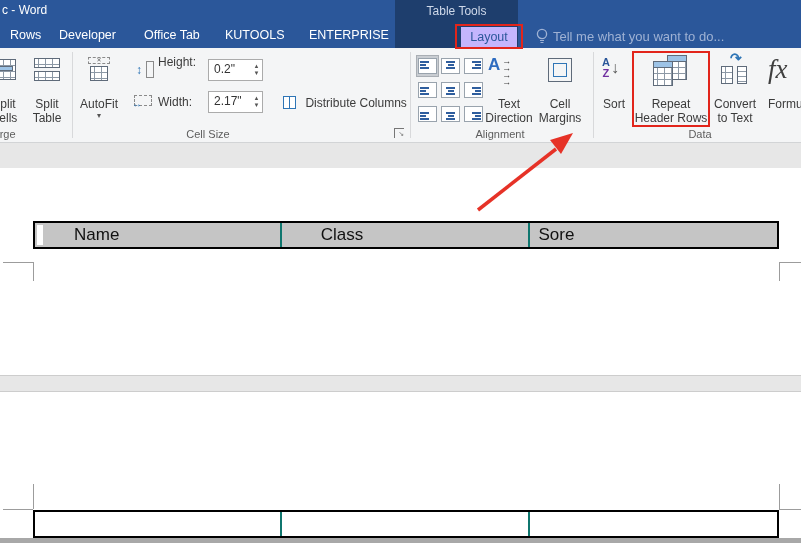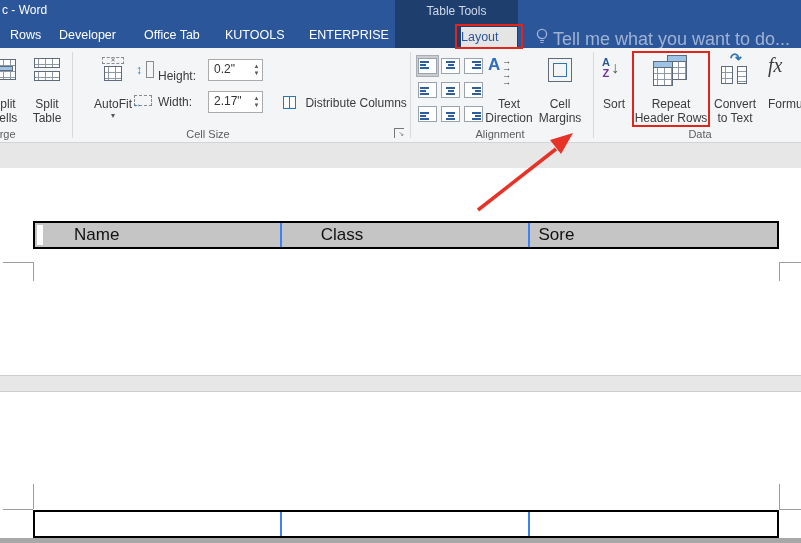--- a/index.html
+++ b/index.html
@@ -6,24 +6,24 @@
   .stage{position:relative;width:801px;height:543px;overflow:hidden;
          font-family:"Liberation Sans",sans-serif;background:#fff;}
   .abs{position:absolute;}
 
   
   .titlebar{left:0;top:0;width:801px;height:48px;background:#2b579a;}
   .ctx-panel{left:395px;top:0;width:123px;height:48px;background:#1e3e6d;}
   .win-title{left:2px;top:3px;color:#fff;font-size:12px;}
   .ctx-label{left:395px;top:4px;width:123px;text-align:center;color:#cfd9ea;font-size:12px;}
   .rtab{top:28px;height:17px;color:#fff;font-size:12.5px;white-space:nowrap;cursor:default;}
-  .tab-active{left:461px;top:27px;width:56px;height:21px;background:#e5e5e5;color:#2b579a;
-              font-size:12.5px;line-height:21px;}
+  .tab-active{left:461px;top:27px;width:56px;height:21px;background:#c4b5fd;color:#2b579a;
+              font-size:12.5px;text-align:center;line-height:21px;}
   .redbox{border:2px solid #e2251b;box-sizing:border-box;z-index:40;}
-  .tellme{left:553px;top:29px;color:#9fb2d4;font-size:18px;}
+  .tellme{left:553px;top:29px;color:#9fb2d4;font-size:13px;}
   .bulb{left:535px;top:28px;}
 
   
   .ribbon{left:0;top:48px;width:801px;height:95px;background:#f4f5f6;
           border-bottom:1px solid #d2d4d6;box-sizing:border-box;color:#3b3b3b;}
   .vsep{top:4px;width:1px;height:86px;background:#d8d9db;}
   .grouplabel{top:80px;font-size:11px;color:#5d5d5d;text-align:center;}
   .bigbtn{top:4px;height:82px;text-align:center;font-size:12px;color:#3b3b3b;cursor:pointer;}
   .btn-l1{position:absolute;top:45px;left:0;width:100%;text-align:center;white-space:nowrap;}
   .btn-l2{position:absolute;top:59px;left:0;width:100%;text-align:center;white-space:nowrap;}
@@ -59,21 +59,21 @@
 
   .arrowcol{display:flex;flex-direction:column;font-size:9px;line-height:7px;color:#404040;}
 
   
   .docband{left:0;background:#e7e7e7;}
   .page{left:0;background:#fff;}
   .cropmark{background:#9c9c9c;}
   .doctable{box-sizing:border-box;border:2px solid #000;display:flex;}
   .doccell{box-sizing:border-box;height:100%;font-size:17px;color:#111;
            line-height:24px;padding-left:8px;}
-  .cellsep{border-right:2px solid #3b82f6;padding-left:39px;}
+  .cellsep{border-right:2px solid #0f766e;padding-left:39px;}
   .hdrfill{background:#c5c5c5;}
   .whitesliver{position:absolute;left:2px;top:2px;bottom:2px;width:6px;background:#fff;}
   .bottomstrip{left:0;top:538px;width:801px;height:5px;background:#a8a8a8;}
   svg.overlay{position:absolute;left:0;top:0;pointer-events:none;z-index:50;}
 </style>
 </head>
 <body>
 
 <div class="stage">
 
@@ -112,34 +112,34 @@
       <div>
         <div class="tblico gridbg" style="position:absolute;left:8px;top:6px;width:26px;height:10px;"></div>
         <div class="tblico gridbg" style="position:absolute;left:8px;top:19px;width:26px;height:10px;"></div>
       </div>
       <div class="btn-l1">Split</div>
       <div class="btn-l2">Table</div>
     </div>
     <div class="abs grouplabel" style="left:-22px;width:44px;">Merge</div>
     <div class="abs vsep" style="left:72px;"></div>
 
-    <div class="abs bigbtn" style="left:92px;width:42px;">
+    <div class="abs bigbtn" style="left:78px;width:42px;">
       <div>
         <div style="position:absolute;left:10px;top:5px;width:22px;height:7px;border:1px dashed #8a8a8a;box-sizing:border-box;font-size:6px;line-height:5px;color:#666;text-align:center;">✕</div>
         <div class="tblico gridbg" style="position:absolute;left:12px;top:14px;width:18px;height:15px;"></div>
       </div>
       <div class="btn-l1">AutoFit</div>
       <div class="btn-l2" style="font-size:8px;color:#555;">▾</div>
     </div>
 
     <div class="abs" style="left:136px;top:12px;">
       <span style="color:#2e75b6;font-weight:bold;font-size:12px;">↕</span>
       <span style="display:inline-block;width:6px;height:15px;border:1px solid #8a8a8a;vertical-align:middle;"></span>
     </div>
-    <div class="abs smalllabel" style="left:158px;top:21px;">Height:</div>
+    <div class="abs smalllabel" style="left:158px;top:7px;">Height:</div>
     <div class="abs field" style="left:208px;top:11px;">0.2"</div>
     <div class="abs spin" style="left:251px;top:12px;">
       <div>▲</div>
         <div>▼</div>
     </div>
 
     <div class="abs" style="left:134px;top:44px;">
       <span style="display:inline-block;width:16px;height:9px;border:1px dashed #8a8a8a;"></span>
       <span style="position:absolute;left:-2px;top:6px;color:#2e75b6;font-weight:bold;font-size:10px;">↔</span>
     </div>
@@ -276,21 +276,21 @@
       <div style="position:absolute;left:11px;top:2px;width:28px;height:34px;">
         <span style="position:absolute;left:9px;top:-4px;color:#2e75b6;font-weight:bold;font-size:14px;">↷</span>
         <div class="tblico gridbg" style="position:absolute;left:0;top:12px;width:12px;height:18px;"></div>
         <div class="tblico" style="position:absolute;left:16px;top:12px;width:10px;height:18px;background-image:linear-gradient(#8d99a6 1px,transparent 1px);background-size:100% 5px;background-position:0 4px;"></div>
       </div>
       <div class="btn-l1">Convert</div>
       <div class="btn-l2">to Text</div>
     </div>
 
     <div class="abs bigbtn" style="left:760px;width:60px;">
-      <div style="position:absolute;left:8px;top:2px;font-family:'Liberation Serif',serif;font-style:italic;font-size:20px;color:#3f3f3f;">fx</div>
+      <div style="position:absolute;left:8px;top:2px;font-family:'Liberation Serif',serif;font-style:italic;font-size:27px;color:#3f3f3f;">fx</div>
       <div class="btn-l1">Formula</div>
     </div>
 
     <div class="abs grouplabel" style="left:640px;width:120px;">Data</div>
   </div>
 
   <div class="abs redbox" style="left:632px;top:51px;width:78px;height:76px;"></div>
 
   <div class="abs docband" style="top:143px;width:801px;height:25px;"></div>
   <div class="abs page" style="top:168px;width:801px;height:207px;"></div>

